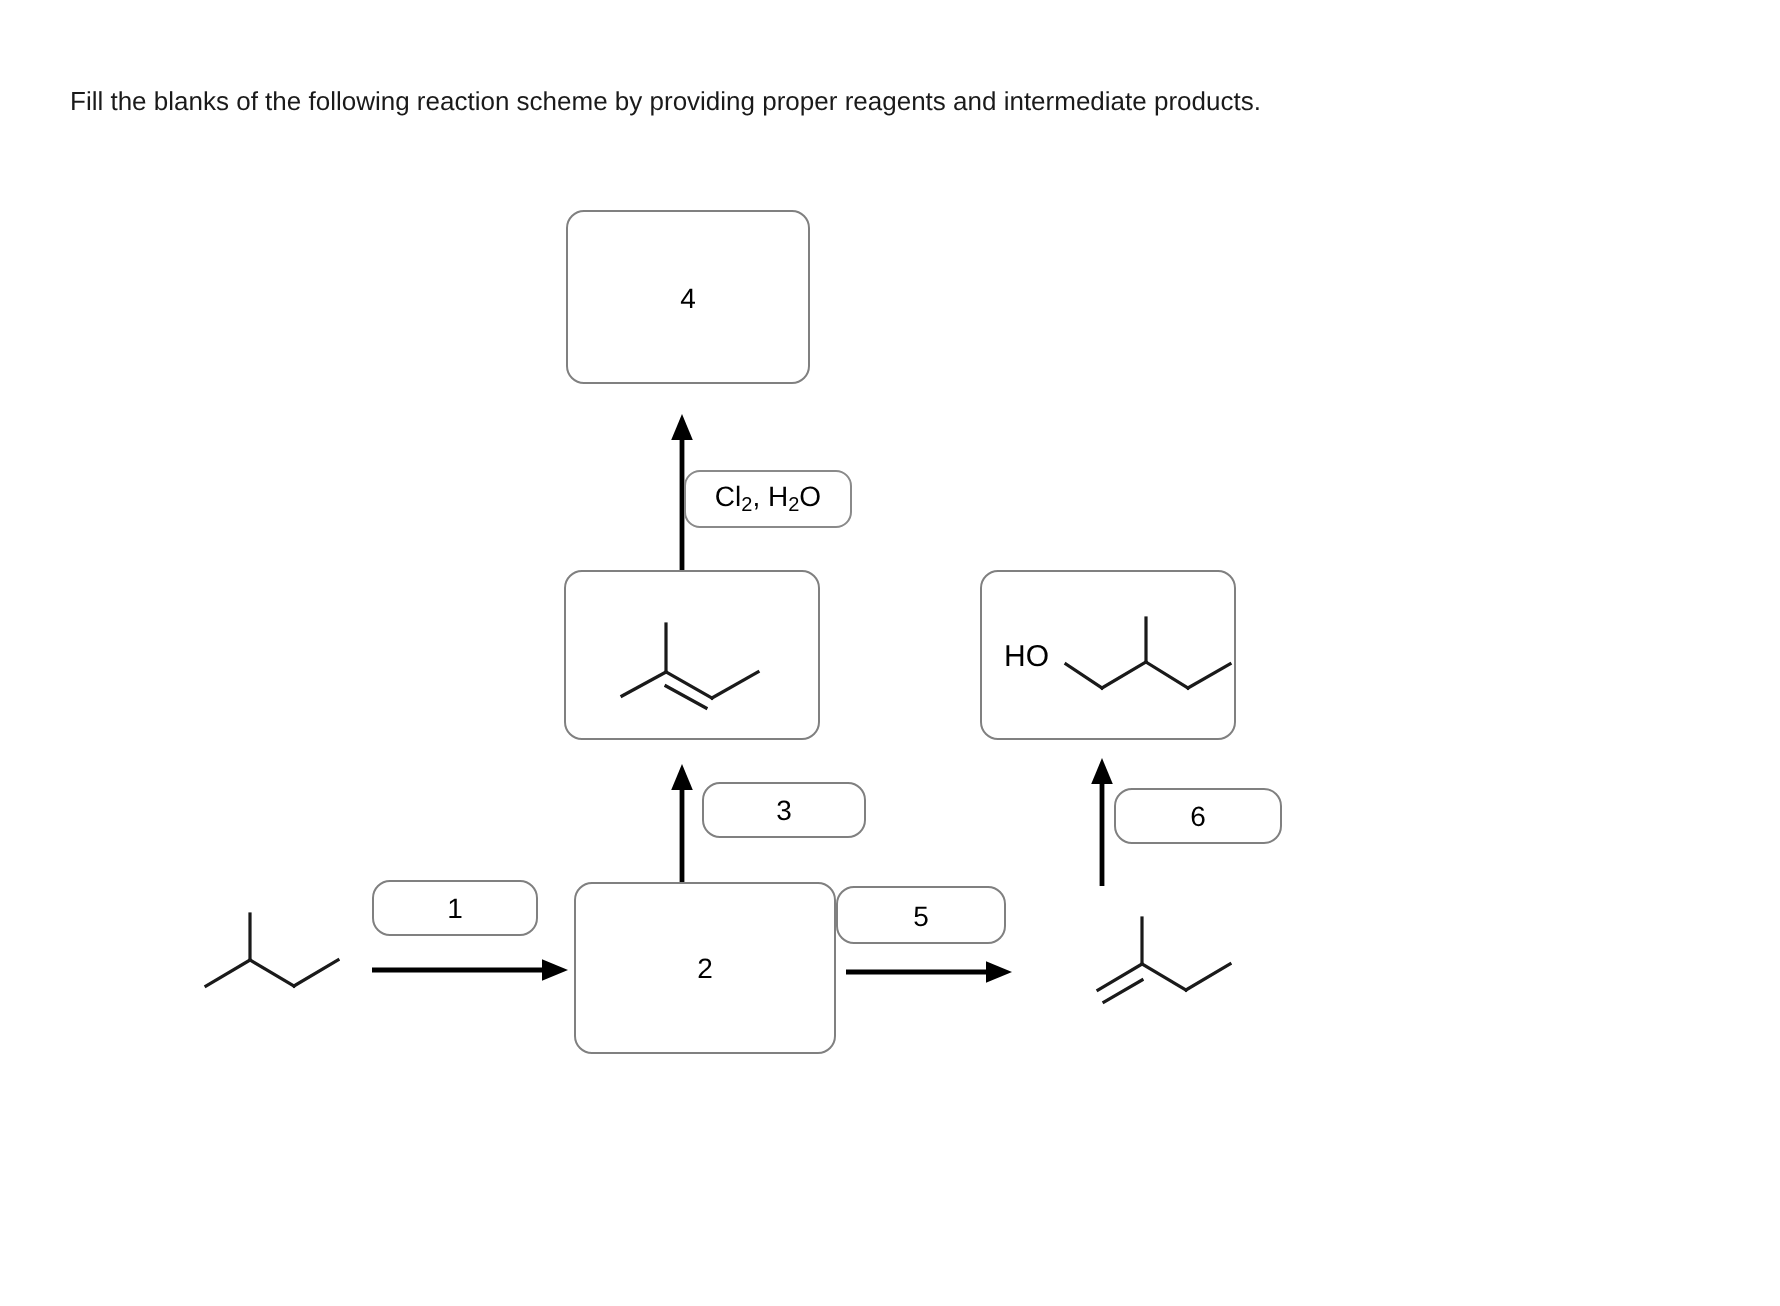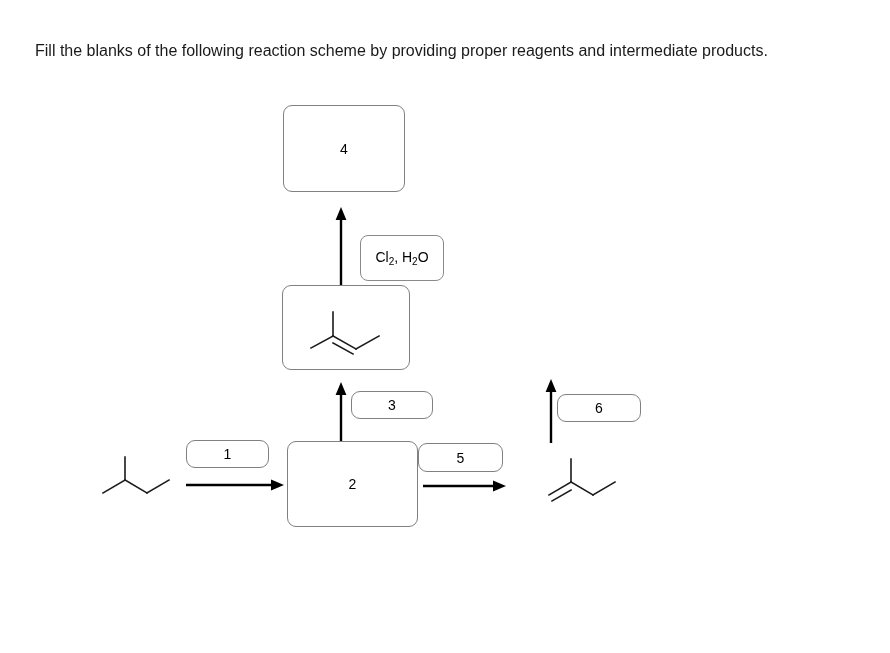--- a/index.html
+++ b/index.html
@@ -18,21 +18,21 @@
     background: #ffffff;
     overflow: hidden;
   }
 
   
   #prompt {
     position: absolute;
     left: 35px;
     top: 41px;
     width: 790px;
-    font-size: 16px;
+    font-size: 13px;
     line-height: 20px;
     color: #1a1a1a;
   }
   #prompt .line { display: block; white-space: pre; }
 
   
   .box {
     position: absolute;
     box-sizing: border-box;
     border: 1px solid #808080;
@@ -100,40 +100,57 @@
     <span class="num">4</span>
   </div>
 
   <div class="arrow" style="left:334px; top:207px;">
     <svg width="20" height="78" viewBox="0 0 20 78">
       <line x1="7" y1="78" x2="7" y2="10" stroke="#000000" stroke-width="2.4"></line>
       <polygon points="7,0 1.6,13 12.4,13" fill="#000000"></polygon>
     </svg>
   </div>
 
-  <div class="pill" style="left:360px; top:235px; width:84px; height:46px;">
+  <div class="pill" style="left:342px; top:235px; width:84px; height:29px;">
     <span>Cl<sub>2</sub>, H<sub>2</sub>O</span>
   </div>
 
   <div class="box" style="left:282px; top:285px; width:128px; height:85px;">
     <div class="struct" style="left:0; top:0; width:128px; height:85px;">
       <svg width="128" height="85" viewBox="0 0 128 85">
 
         <path class="bond" d="M 50 50 L 50 26"></path>
 
         <path class="bond" d="M 50 50 L 28 62"></path>
 
         <path class="bond" d="M 50 50 L 73 63"></path>
         <path class="bond" d="M 50 57 L 70 68"></path>
 
         <path class="bond" d="M 73 63 L 96 50"></path>
       </svg>
     </div>
   </div>
 
+  <div class="box" style="left:490px; top:285px; width:128px; height:85px;">
+    <div class="struct" style="left:0; top:0; width:128px; height:85px;">
+      <svg width="128" height="85" viewBox="0 0 128 85">
+        <text class="atom-label" x="11" y="47">HO</text>
+
+        <path class="bond" d="M 42 46 L 60 58"></path>
+
+        <path class="bond" d="M 60 58 L 82 45"></path>
+
+        <path class="bond" d="M 82 45 L 82 23"></path>
+
+        <path class="bond" d="M 82 45 L 103 58"></path>
+
+        <path class="bond" d="M 103 58 L 124 46"></path>
+      </svg>
+    </div>
+  </div>
 
   <div class="arrow" style="left:334px; top:382px;">
     <svg width="20" height="62" viewBox="0 0 20 62">
       <line x1="7" y1="62" x2="7" y2="10" stroke="#000000" stroke-width="2.4"></line>
       <polygon points="7,0 1.6,13 12.4,13" fill="#000000"></polygon>
     </svg>
   </div>
 
   <div class="box" style="left:351px; top:391px; width:82px; height:28px;">
     <span class="num">3</span>

